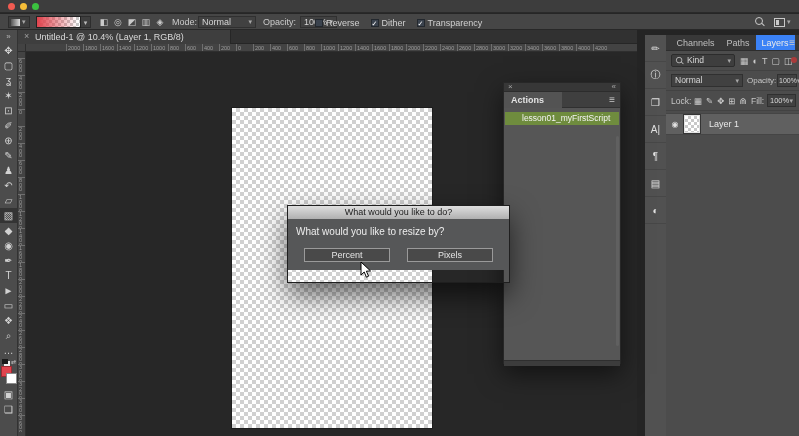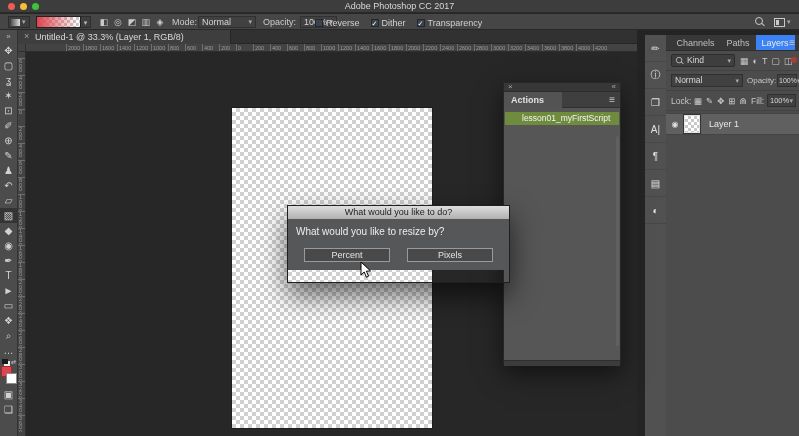--- a/index.html
+++ b/index.html
@@ -130,21 +130,20 @@
 </style>
 </head>
 <body>
 
 <div id="app">
 
   <div class="abs" id="titlebar">
     <span class="tl" id="tl-close"></span>
     <span class="tl" id="tl-min"></span>
     <span class="tl" id="tl-max"></span>
-    <div id="window-title">Adobe Photoshop CC 2017</div>
   </div>
 
   <div class="abs" id="optionsbar">
     <div class="abs" id="preset">
       <span class="mini-grad"></span>
       <span class="caret">▾</span>
     </div>
     <div class="abs checker-sm" id="grad-preview">
       <div class="fill"></div>
     </div>
@@ -187,21 +186,21 @@
     <span class="abs mag" id="search-btn"></span>
     <div class="abs" id="workspace-btn">
       <span class="ws-glyph"></span>
       <span class="caret">▾</span>
     </div>
   </div>
 
   <div class="abs" id="tabbar">
     <div id="doctab">
       <span id="doctab-close">×</span>
-      <span id="doctab-title">Untitled-1 @ 33.3% (Layer 1, RGB/8)</span>
+      <span id="doctab-title">Untitled-1 @ 10.4% (Layer 1, RGB/8)</span>
     </div>
   </div>
 
   <div class="abs" id="toolbar">
     <div id="toolbar-chevron">»</div>
     <div>
 
     <div class="tool">✥</div>
         <div class="tool">▢</div>
         <div class="tool">ʓ</div>

